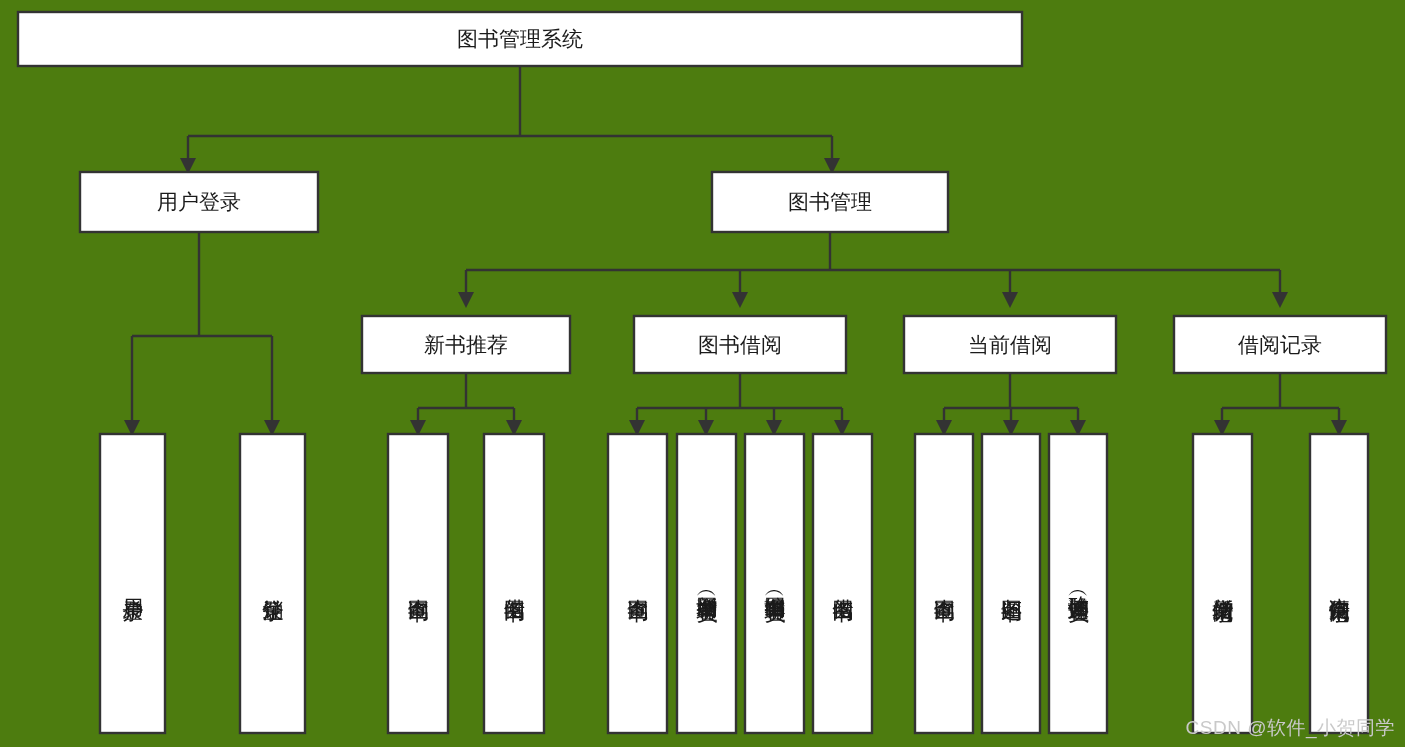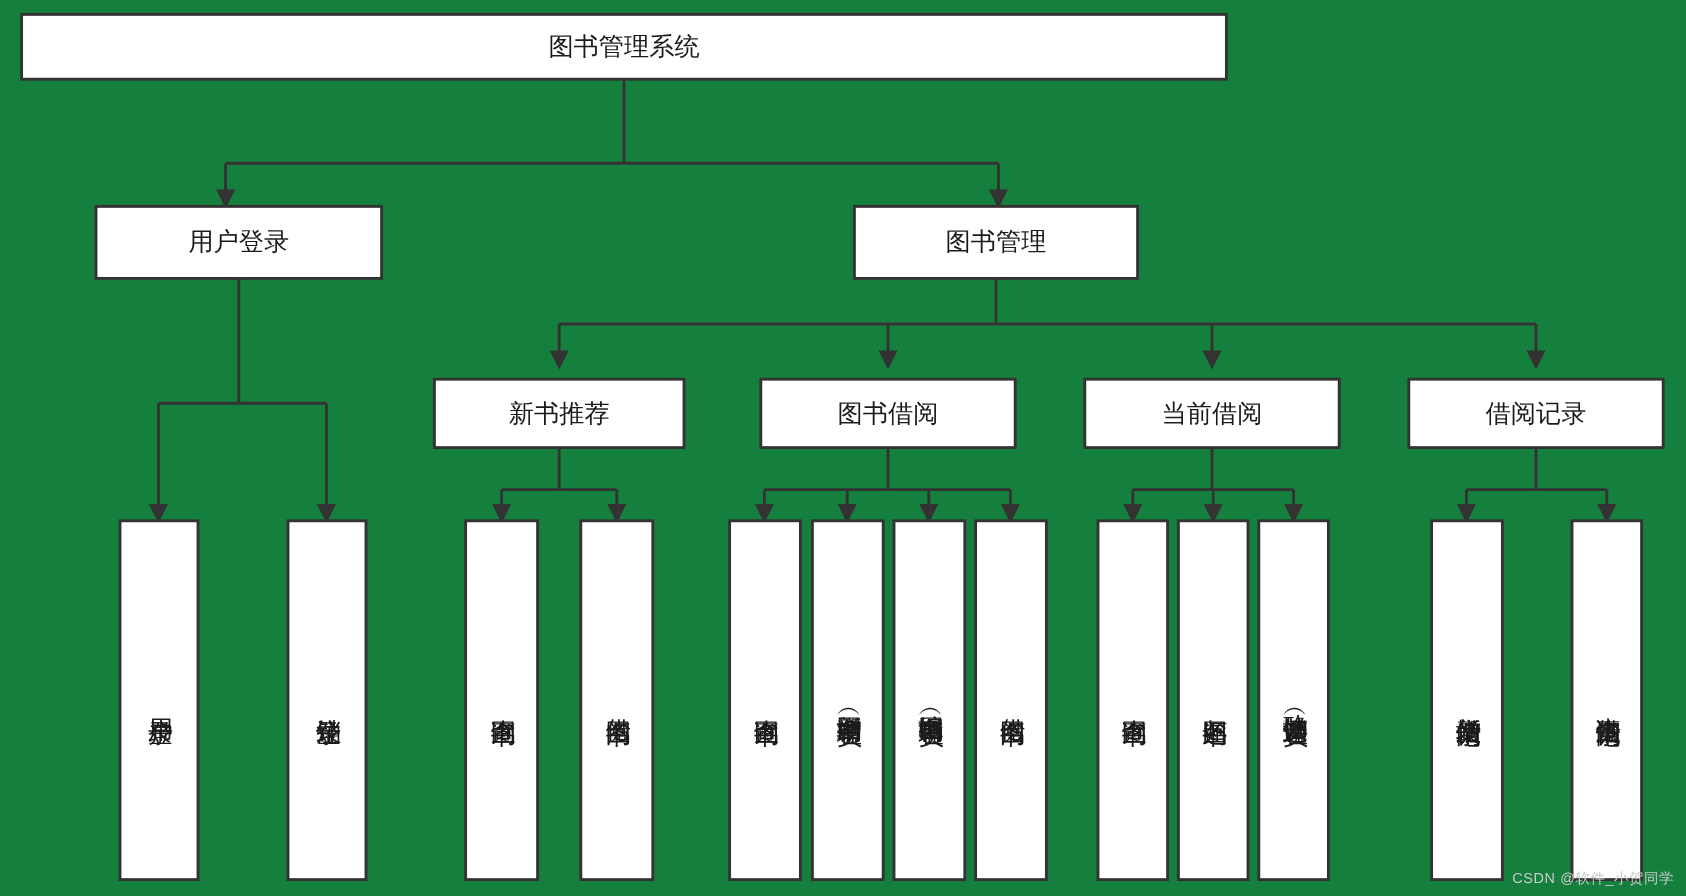--- a/index.html
+++ b/index.html
@@ -11,21 +11,21 @@
   body {
     font-family: "Liberation Sans", "DejaVu Sans", sans-serif;
     width: 1405px;
     height: 747px;
     overflow: hidden;
   }
   #diagram-root {
     position: relative;
     width: 1405px;
     height: 747px;
-    background: #15803d;
+    background: #4d7c0f;
   }
   svg.diagram-canvas {
     position: absolute;
     top: 0;
     left: 0;
     width: 1405px;
     height: 747px;
     display: block;
   }
   .node-rect {
@@ -64,21 +64,21 @@
     text-orientation: upright;
     letter-spacing: 1px;
     pointer-events: none;
     box-sizing: border-box;
   }
   .watermark {
     position: absolute;
     right: 10px;
     bottom: 6px;
     font-family: "Liberation Sans", "DejaVu Sans", sans-serif;
-    font-size: 12px;
+    font-size: 19px;
     color: #c9c9c9;
     letter-spacing: 0.5px;
     user-select: none;
     white-space: pre;
   }
 </style>
 </head>
 <body>
 
 <div id="diagram-root">

